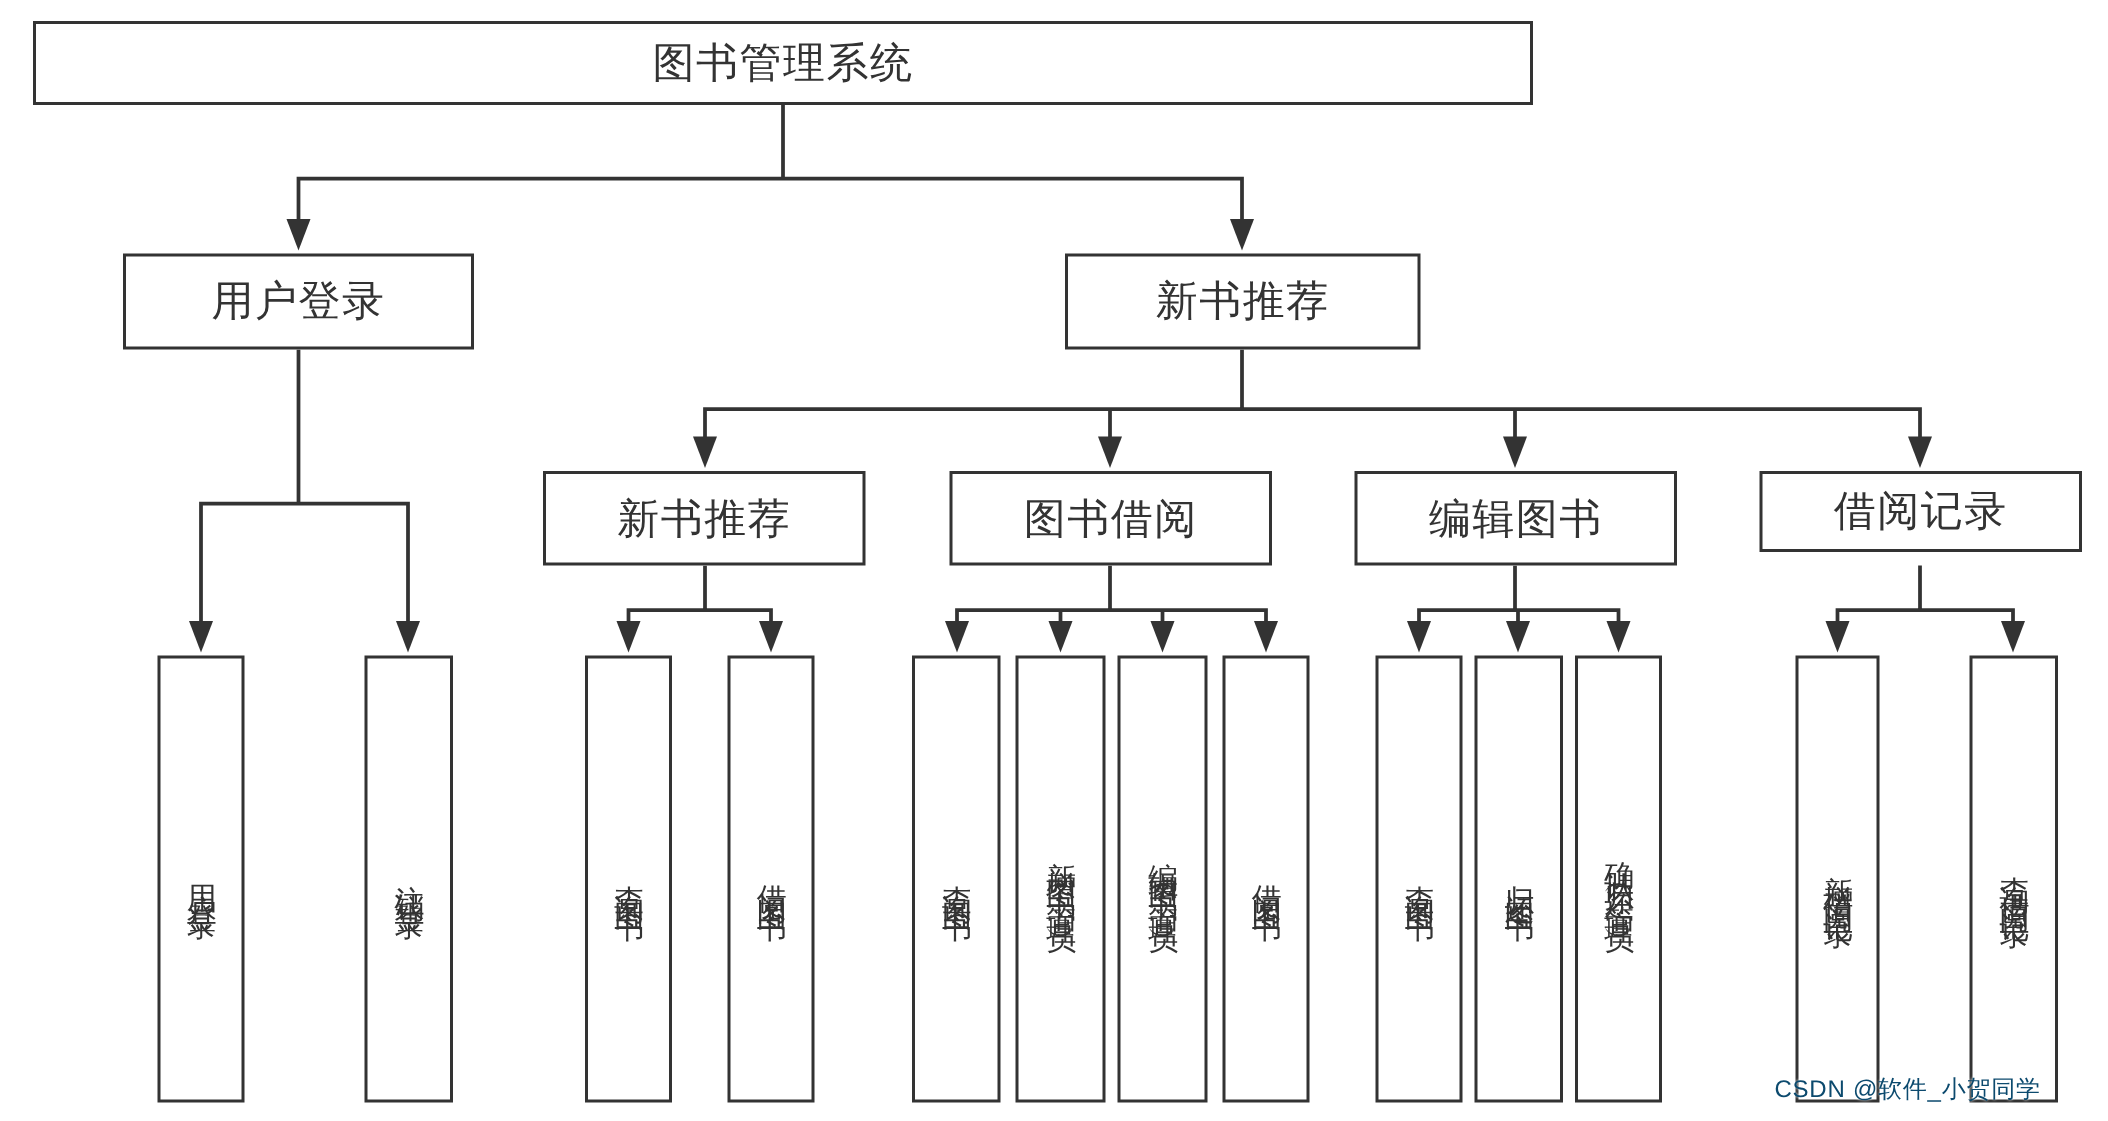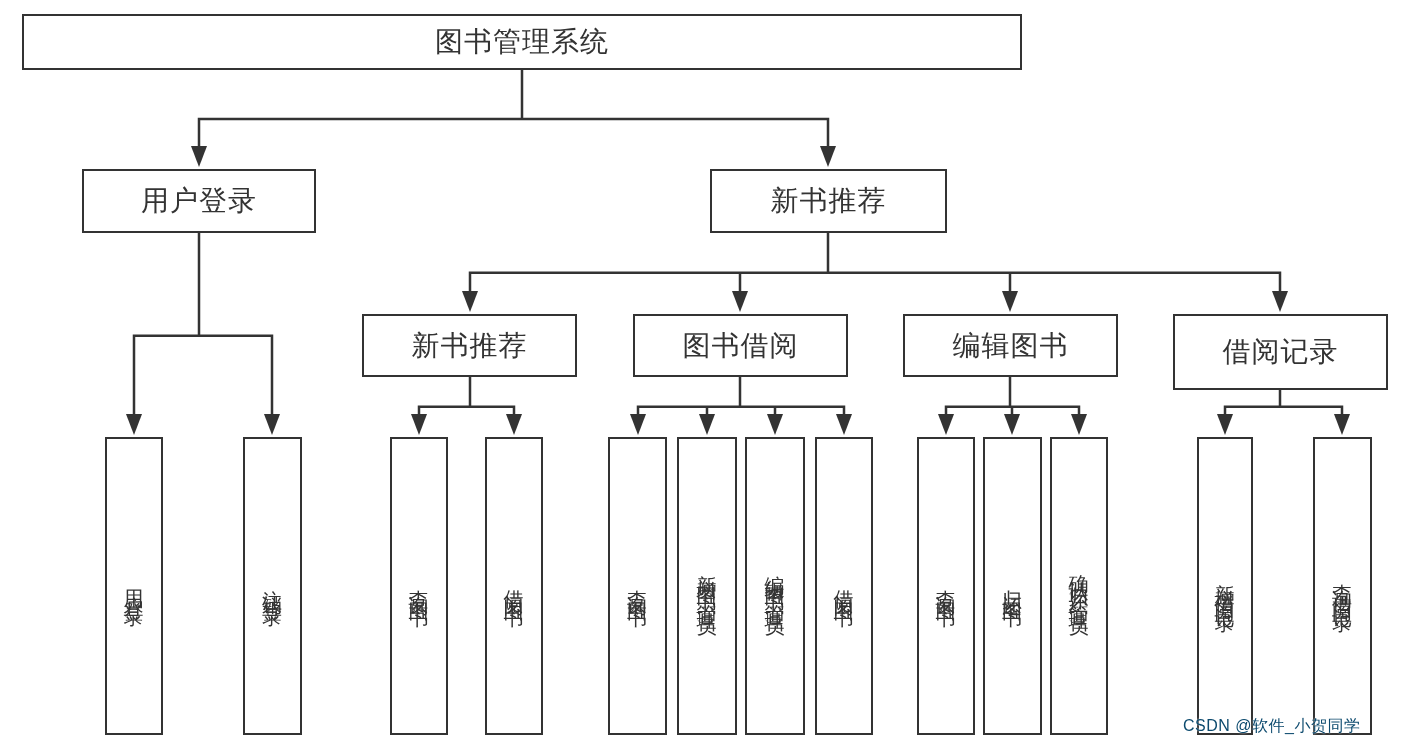--- a/index.html
+++ b/index.html
@@ -110,21 +110,21 @@
   </svg>
 
   <div class="box root h" style="left:22px; top:14px; width:1000px; height:56px;">图书管理系统</div>
 
   <div class="box h" style="left:82px; top:169px; width:234px; height:64px;">用户登录</div>
   <div class="box h" style="left:710px; top:169px; width:237px; height:64px;">新书推荐</div>
 
   <div class="box h" style="left:362px; top:314px; width:215px; height:63px;font-family:Liberation Serif, serif;">新书推荐</div>
   <div class="box h" style="left:633px; top:314px; width:215px; height:63px;">图书借阅</div>
   <div class="box h" style="left:903px; top:314px; width:215px; height:63px;">编辑图书</div>
-  <div class="box h" style="left:1173px; top:314px; width:215px; height:76px;">借阅记录</div>
+  <div class="box h" style="left:1173px; top:314px; width:215px; height:54px;">借阅记录</div>
 
   <div class="box v" style="left:105px; top:437px; width:58px; height:298px;">用户登录</div>
   <div class="box v" style="left:243px; top:437px; width:59px; height:298px;">注销登录</div>
 
   <div class="box v" style="left:390px; top:437px; width:58px; height:298px;">查询图书</div>
   <div class="box v" style="left:485px; top:437px; width:58px; height:298px;">借阅图书</div>
 
   <div class="box v" style="left:608px; top:437px; width:59px; height:298px;">查询图书</div>
   <div class="box v" style="left:677px; top:437px; width:60px; height:298px;">新增图书（管理员）</div>
   <div class="box v" style="left:745px; top:437px; width:60px; height:298px;">编辑图书（管理员）</div>

